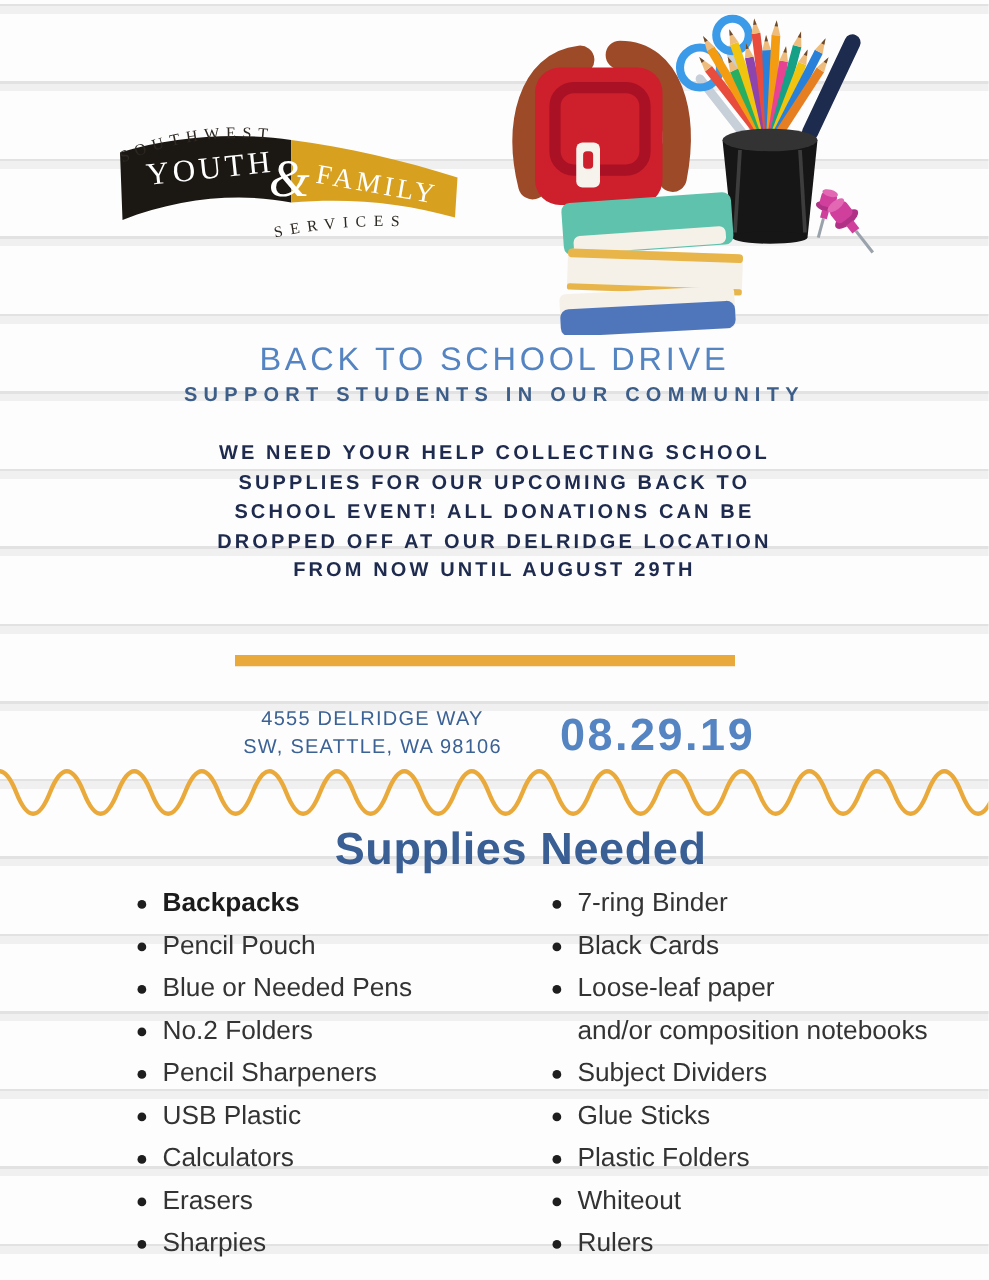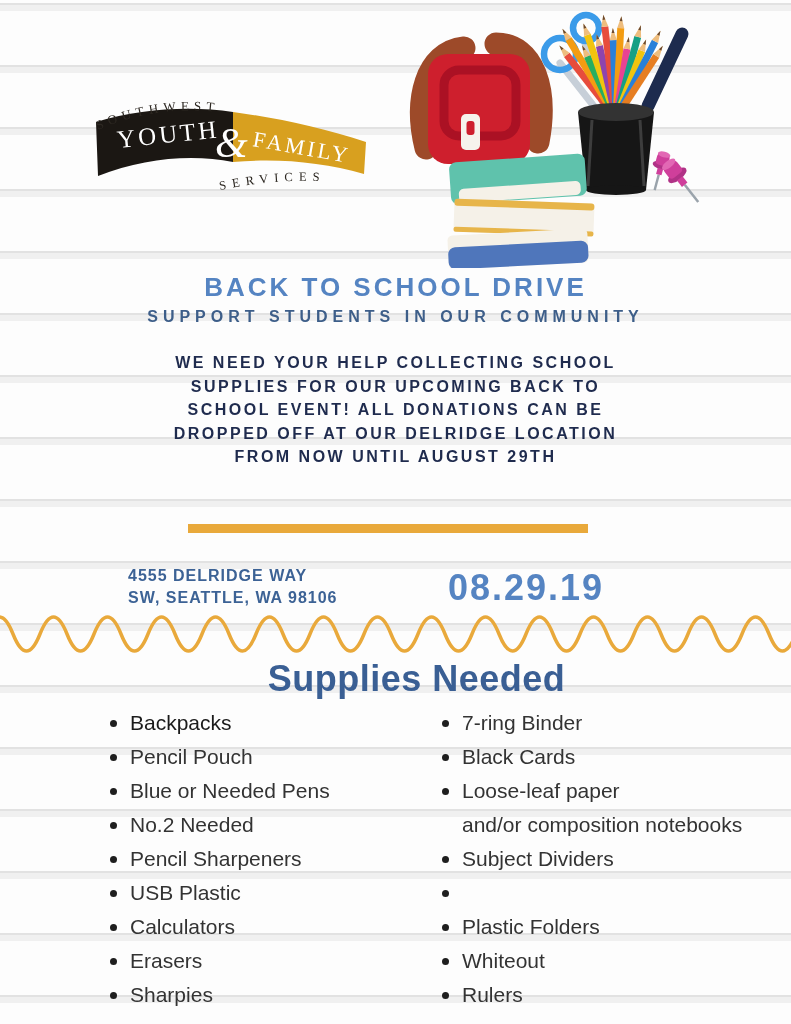--- a/index.html
+++ b/index.html
@@ -8,37 +8,37 @@
     font-family:"Liberation Sans",sans-serif;
     background-color:#fdfdfd;
     background-image:repeating-linear-gradient(180deg,
       #fdfdfd 0px,#fdfdfd 3px,
       #e2e2e2 3px,#e2e2e2 5px,
       #f0f0f0 5px,#f0f0f0 11px,
       #fdfdfd 11px,#fdfdfd 62px);
   }
   .abs{position:absolute;}
   .ctr{left:0;width:100%;text-align:center;}
-  .title{top:272px;font-size:26px;font-weight:700;letter-spacing:3px;color:#5584c2;text-align:center;}
+  .title{top:272px;font-size:26px;font-weight:400;letter-spacing:3px;color:#5584c2;text-align:center;}
   .subtitle{top:308px;font-size:16px;font-weight:700;letter-spacing:5px;color:#3d5e89;}
   .intro{top:351px;font-size:16px;font-weight:700;letter-spacing:2.5px;line-height:23.5px;
          color:#1f2b4e;white-space:pre-line;}
   .goldbar{left:188px;top:524px;width:400px;height:9px;background:#e9a93b;}
-  .address{left:128px;top:565px;width:340px;font-size:16px;font-weight:700;
+  .address{left:128px;top:565px;width:340px;text-align:center;font-size:16px;font-weight:400;
            letter-spacing:1px;line-height:22px;color:#3c6295;white-space:pre-line;}
   .date{left:448px;top:567px;font-size:36px;font-weight:800;letter-spacing:2px;color:#5584c2;}
   .wave{left:0;top:612px;width:791px;height:44px;}
   .supplies-heading{top:658px;font-size:36px;font-weight:800;color:#3a5f94;letter-spacing:0.5px;margin-left:21px;}
   ul.supplies{position:absolute;list-style:none;margin:0;padding:0;font-size:21px;color:#333;}
   ul.supplies li{display:flex;align-items:flex-start;min-height:34px;line-height:34px;}
   ul.supplies .txt{white-space:pre-line;}
   .bullet{flex:none;width:7px;height:7px;border-radius:50%;background:#1e1e1e;margin:14px 13px 0 0;}
   .left-col{left:110px;top:706px;}
   .right-col{left:442px;top:706px;}
-  li.em .txt{font-weight:400;color:#1b1b1b;}
+  li.em .txt{font-weight:700;color:#1b1b1b;}
   svg text{font-family:"Liberation Serif",serif;}
 </style>
 </head>
 <body>
 
 <div class="page">
 
   <svg class="abs" style="left:82px;top:100px;" width="296" height="96" viewBox="0 0 296 96">
     <defs>
       <path id="arcTop" d="M16,30 Q80,2 150,14" fill="none"></path>
@@ -217,21 +217,21 @@
     <li>
         <span class="bullet"></span>
         <span class="txt">Pencil Pouch</span>
       </li>
     <li>
         <span class="bullet"></span>
         <span class="txt">Blue or Needed Pens</span>
       </li>
     <li>
         <span class="bullet"></span>
-        <span class="txt">No.2 Needed</span>
+        <span class="txt">No.2 Folders</span>
       </li>
     <li>
         <span class="bullet"></span>
         <span class="txt">Pencil Sharpeners</span>
       </li>
     <li>
         <span class="bullet"></span>
         <span class="txt">USB Plastic</span>
       </li>
     <li>
@@ -261,20 +261,21 @@
         <span class="bullet"></span>
         <span class="txt">Loose-leaf paper
 and/or composition notebooks</span>
       </li>
     <li>
         <span class="bullet"></span>
         <span class="txt">Subject Dividers</span>
       </li>
     <li>
         <span class="bullet"></span>
+        <span class="txt">Glue Sticks</span>
       </li>
     <li>
         <span class="bullet"></span>
         <span class="txt">Plastic Folders</span>
       </li>
     <li>
         <span class="bullet"></span>
         <span class="txt">Whiteout</span>
       </li>
     <li>

